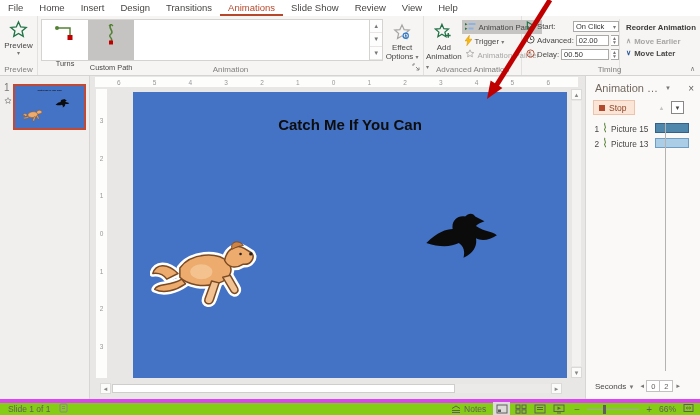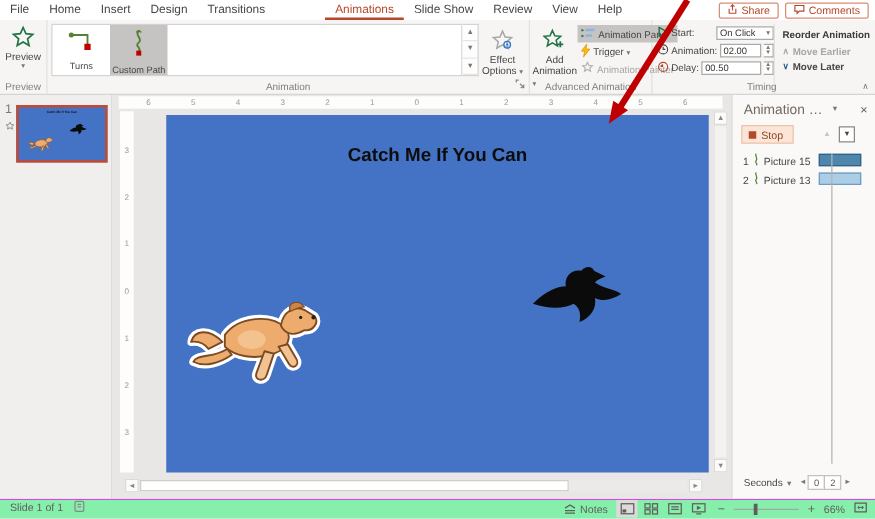--- a/index.html
+++ b/index.html
@@ -3,34 +3,34 @@
 <meta charset="utf-8">
 <style>
   * { margin:0; padding:0; box-sizing:border-box; }
   html,body { width:700px; height:415px; }
   body { font-family:"Liberation Sans", sans-serif; font-size:9px; color:#444; background:#fff; position:relative; overflow:hidden; }
 
   
   .menubar { height:16px; background:#fff; display:flex; align-items:stretch; }
   .tabs { display:flex; align-items:stretch; }
   .tab { padding:2px 8px 0; font-size:9.5px; color:#484644; cursor:default; }
-  .tab.active { color:#b7472a; box-shadow:inset 0 -2px 0 #b7472a;margin-left:40px; }
+  .tab.active { color:#b7472a; box-shadow:inset 0 -2px 0 #b7472a; }
   .mb-right { margin-left:auto; display:flex; align-items:center; gap:5px; padding-right:5px; }
   .pill-btn { display:flex; align-items:center; gap:3px; border:1px solid #d98d76; color:#b7472a; border-radius:2px; padding:0 6px; height:13px; font-size:8.5px; background:#fff; }
 
   
   .ribbon { height:60px; background:#f6f5f4; border-bottom:1px solid #d6d4d2; display:flex; position:relative; }
   .group { position:relative; border-right:1px solid #e3e1df; height:100%; }
   .group-label { position:absolute; bottom:1px; left:0; right:0; text-align:center; font-size:8px; color:#817f7d; }
   .g-preview { width:38px; }
   .big-btn { display:flex; flex-direction:column; align-items:center; padding-top:4px; font-size:8px; color:#484644; line-height:1.15; }
   .dd-caret { font-size:6px; color:#7a7876; }
   .g-anim { width:386px; display:flex; padding:3px 2px 0 3px; }
   .gallery { width:330px; height:42px; background:#fff; border:1px solid #d5d3d1; display:flex; }
-  .gal-item { width:46px; display:flex; flex-direction:column; align-items:center; justify-content:flex-start; padding-top:4px; gap:5px; font-size:8px; color:#484644; }
+  .gal-item { width:46px; display:flex; flex-direction:column; align-items:center; justify-content:flex-start; padding-top:4px; gap:16px; font-size:8px; color:#484644; }
   .gal-item .gi-label { white-space:nowrap; transform:scale(.92); }
   .gal-item.selected { background:#c6c4c2; }
   .gal-scroll { width:13px; height:42px; border:1px solid #d5d3d1; border-left:0; display:flex; flex-direction:column; background:#fdfdfd; }
   .gs-btn { flex:1; display:flex; align-items:center; justify-content:center; font-size:6px; color:#7a7876; border-bottom:1px solid #e8e6e4; }
   .effect-btn { width:38px; }
   .dialog-launcher { position:absolute; right:3px; bottom:2px; }
   .g-adv { width:98px; display:flex; padding:2px 0 0 2px; }
   .adv-col { display:flex; flex-direction:column; padding-top:2px; }
   .small-btn { display:flex; align-items:center; gap:3px; font-size:7.8px; color:#484644; padding:1px 3px; height:14px; white-space:nowrap; }
   .small-btn.selected { background:#c6c4c2; }
@@ -96,21 +96,21 @@
   .pi-order { width:5px; text-align:right; }
   .pi-bar { position:absolute; left:69px; top:2px; width:34px; height:10px; }
   .timeline-line { position:absolute; left:79px; top:47px; bottom:28px; width:1px; background:#b5b3b1; }
   .pane-footer { position:absolute; bottom:7px; left:0; right:0; display:flex; align-items:center; padding-left:9px; gap:2px; }
   .seconds-lbl { font-size:8px; color:#484644; margin-right:3px; }
   .scale-arrow { font-size:6px; color:#7a7876; }
   .scale-boxes { display:flex; }
   .scale-box { width:14px; height:12px; background:#fff; border:1px solid #c3c1bf; margin-left:-1px; font-size:7.5px; color:#605e5c; display:flex; align-items:center; justify-content:center; }
 
   
-  .statusbar { height:16px; background:#86efac; border-top:1px solid #d946ef; display:flex; align-items:flex-start; font-size:8.5px; color:#605e5c; }
+  .statusbar { height:16px; background:#84cc16; border-top:4px solid #d946ef; display:flex; align-items:center; font-size:8.5px; color:#605e5c; }
   .sb-left { display:flex; align-items:center; gap:8px; margin-left:8px; }
   .sb-right { margin-left:auto; display:flex; align-items:center; gap:7px; padding-right:6px; }
   .sb-views { display:flex; gap:2px; }
   .view-btn { width:17px; height:14px; display:flex; align-items:center; justify-content:center; }
   .view-btn.selected { background:#dcdbda; }
   .zoom-minus,.zoom-plus { font-size:10px; color:#605e5c; }
   .zoom-track { position:relative; width:52px; height:1px; background:#a8a6a4; }
   .zoom-thumb { position:absolute; left:16px; top:-4px; width:3px; height:9px; background:#605e5c; }
 
   .arrow-overlay { position:absolute; left:0; top:0; width:700px; height:415px; pointer-events:none; z-index:60; }
@@ -124,35 +124,20 @@
       <div class="tab">Home</div>
       <div class="tab">Insert</div>
       <div class="tab">Design</div>
       <div class="tab">Transitions</div>
       <div class="tab active">Animations</div>
       <div class="tab">Slide Show</div>
       <div class="tab">Review</div>
       <div class="tab">View</div>
       <div class="tab">Help</div>
     </div>
-  <div class="mb-right">
-    <div class="pill-btn">
-      <span><svg width="8" height="9" viewBox="0 0 9 10">
-            <path d="M1.5 4.5 V8.5 H7.5 V4.5" fill="none" stroke="#b7472a" stroke-width="1"></path>
-            <path d="M4.5 6 V1 M2.8 2.6 L4.5 .8 L6.2 2.6" fill="none" stroke="#b7472a" stroke-width="1"></path>
-          </svg></span>
-      <span>Share</span>
-    </div>
-    <div class="pill-btn">
-      <span><svg width="9" height="9" viewBox="0 0 10 10">
-            <path d="M1 1.5 H9 V6.5 H5 L3 8.5 V6.5 H1 Z" fill="none" stroke="#b7472a" stroke-width="1"></path>
-          </svg></span>
-      <span>Comments</span>
-    </div>
-  </div>
 </div>
 
 <div class="ribbon">
   <div class="group g-preview">
     <div class="big-btn">
       <span><svg width="19" height="19" viewBox="0 0 24 24">
             <path d="M12 2.5l2.8 6.3 6.9.6-5.2 4.5 1.5 6.8-6-3.6-6 3.6 1.5-6.8L2.3 9.4l6.9-.6z" fill="none" stroke="#217346" stroke-width="1.7"></path>
           </svg></span>
       <span>Preview</span>
       <span class="dd-caret">▾</span>
@@ -244,21 +229,21 @@
         <div class="t-box t-select" style="margin-left:auto">
             <span>On Click</span>
             <span class="dd-caret">▾</span>
           </div>
       </div>
       <div class="t-row">
         <span><svg width="9" height="9" viewBox="0 0 10 10">
               <circle cx="5" cy="5" r="4" fill="none" stroke="#484644" stroke-width="1"></circle>
               <path d="M5 2.6 V5 H7" fill="none" stroke="#484644" stroke-width="1"></path>
             </svg></span>
-        <span>Animation:</span>
+        <span>Advanced:</span>
         <div class="t-box t-spin" style="margin-left:auto">
             <span>02.00</span>
           </div>
         <div class="spin-col">
             <span>▲</span>
             <span>▼</span>
           </div>
       </div>
       <div class="t-row">
         <span><svg width="9" height="9" viewBox="0 0 10 10">

